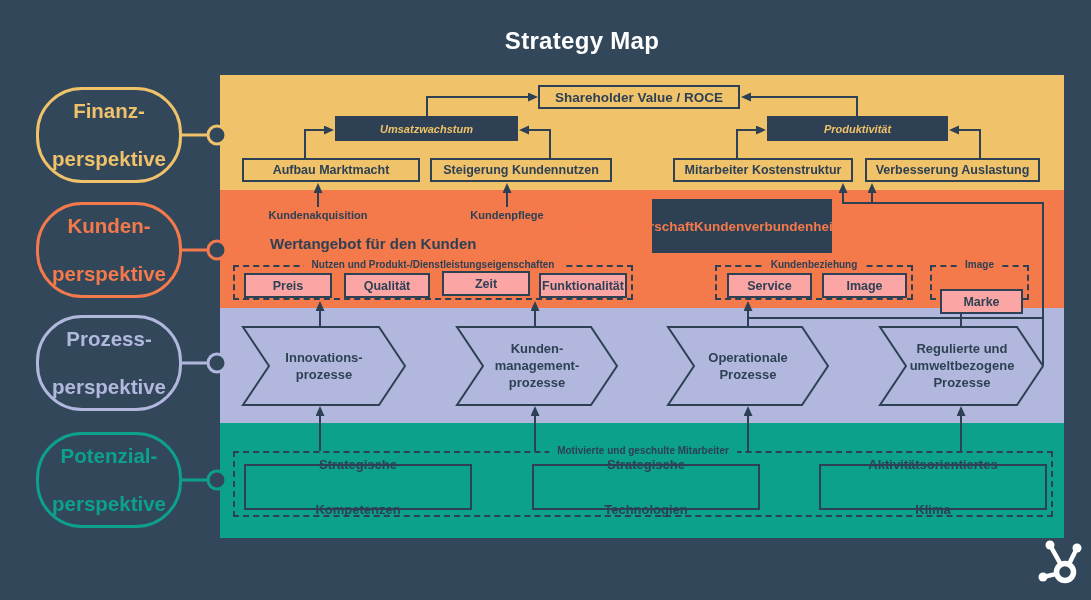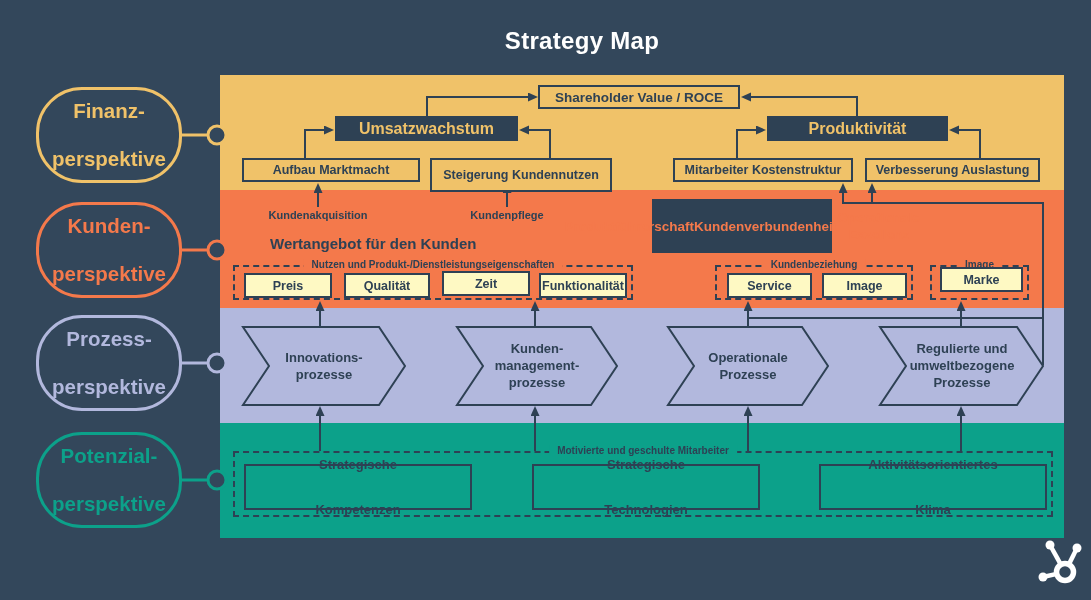--- a/index.html
+++ b/index.html
@@ -28,22 +28,22 @@
   .bubble-kunden{top:202px;border-color:#f4794b;color:#f4794b;}
   .bubble-prozess{top:315px;border-color:#b2b8dd;color:#b2b8dd;}
   .bubble-potenzial{top:432px;border-color:#0ca18a;color:#0ca18a;}
   
   .bx{
     position:absolute;box-sizing:border-box;display:flex;align-items:center;
     justify-content:center;text-align:center;font-weight:700;color:#2e4154;
     border:2px solid #2e4154;z-index:3;
   }
   .bx-yellow{background:#f0c269;font-size:12.5px;}
-  .bx-dark-y{background:#2e4154;color:#f0c269;border:none;font-size:16px;}
-  .bx-orange{background:#fef9c3;font-size:12.5px;}
+  .bx-dark-y{background:#2e4154;color:#f0c269;border:none;font-size:11px;font-style:italic;}
+  .bx-orange{background:#fca5a5;font-size:12.5px;}
   .bx-teal{background:#0ca18a;font-size:13px;flex-direction:column;line-height:17px;gap:28px;}
   .bx-dark-o{
     background:#2e4154;color:#f4794b;border:none;font-size:13.5px;
     flex-direction:row;line-height:17px;
   }
   
   .minilabel{
     position:absolute;text-align:center;font-weight:700;font-size:11px;
     color:#2e4154;z-index:3;
   }
@@ -161,21 +161,21 @@
   </div>
   <div class="bubble bubble-potenzial">
     <span>Potenzial-</span>
     <span>perspektive</span>
   </div>
 
   <div class="bx bx-yellow" style="left:538px;top:85px;width:202px;height:24px;font-size:13.5px;">Shareholder Value / ROCE</div>
   <div class="bx bx-dark-y" style="left:335px;top:116px;width:183px;height:25px;">Umsatzwachstum</div>
   <div class="bx bx-dark-y" style="left:767px;top:116px;width:181px;height:25px;">Produktivität</div>
   <div class="bx bx-yellow" style="left:242px;top:158px;width:178px;height:24px;">Aufbau Marktmacht</div>
-  <div class="bx bx-yellow" style="left:430px;top:158px;width:182px;height:34px;">Steigerung Kundennutzen</div>
+  <div class="bx bx-yellow" style="left:430px;top:158px;width:182px;height:24px;">Steigerung Kundennutzen</div>
   <div class="bx bx-yellow" style="left:673px;top:158px;width:180px;height:24px;">Mitarbeiter Kostenstruktur</div>
   <div class="bx bx-yellow" style="left:865px;top:158px;width:175px;height:24px;">Verbesserung Auslastung</div>
 
   <div class="minilabel" style="left:238px;top:209px;width:160px;">Kundenakquisition</div>
   <div class="minilabel" style="left:427px;top:209px;width:160px;">Kundenpflege</div>
   <div class="heading-orange" style="left:270px;top:235px;width:300px;">Wertangebot für den Kunden</div>
 
   <div class="bx bx-dark-o" style="left:652px;top:199px;width:180px;height:54px;">
     <span>Produktführerschaft</span>
     <span>Kundenverbundenheit</span>
@@ -191,21 +191,21 @@
   </div>
 
   <div class="dgroup dg-orange" style="left:715px;top:265px;width:198px;height:35px;">
     <span class="glabel">Kundenbeziehung</span>
     <div class="bx bx-orange" style="left:10px;top:6px;width:85px;height:25px;">Service</div>
     <div class="bx bx-orange" style="left:105px;top:6px;width:85px;height:25px;">Image</div>
   </div>
 
   <div class="dgroup dg-orange" style="left:930px;top:265px;width:99px;height:35px;">
     <span class="glabel">Image</span>
-    <div class="bx bx-orange" style="left:8px;top:0;width:83px;height:25px;">Marke</div>
+    <div class="bx bx-orange" style="left:8px;top:22px;width:83px;height:25px;">Marke</div>
   </div>
 
   <div class="chevtext" style="left:264px;top:349px;width:120px;">
     <div>Innovations-</div>
     <div>prozesse</div>
   </div>
   <div class="chevtext" style="left:477px;top:340px;width:120px;">
     <div>Kunden-</div>
     <div>management-</div>
     <div>prozesse</div>

